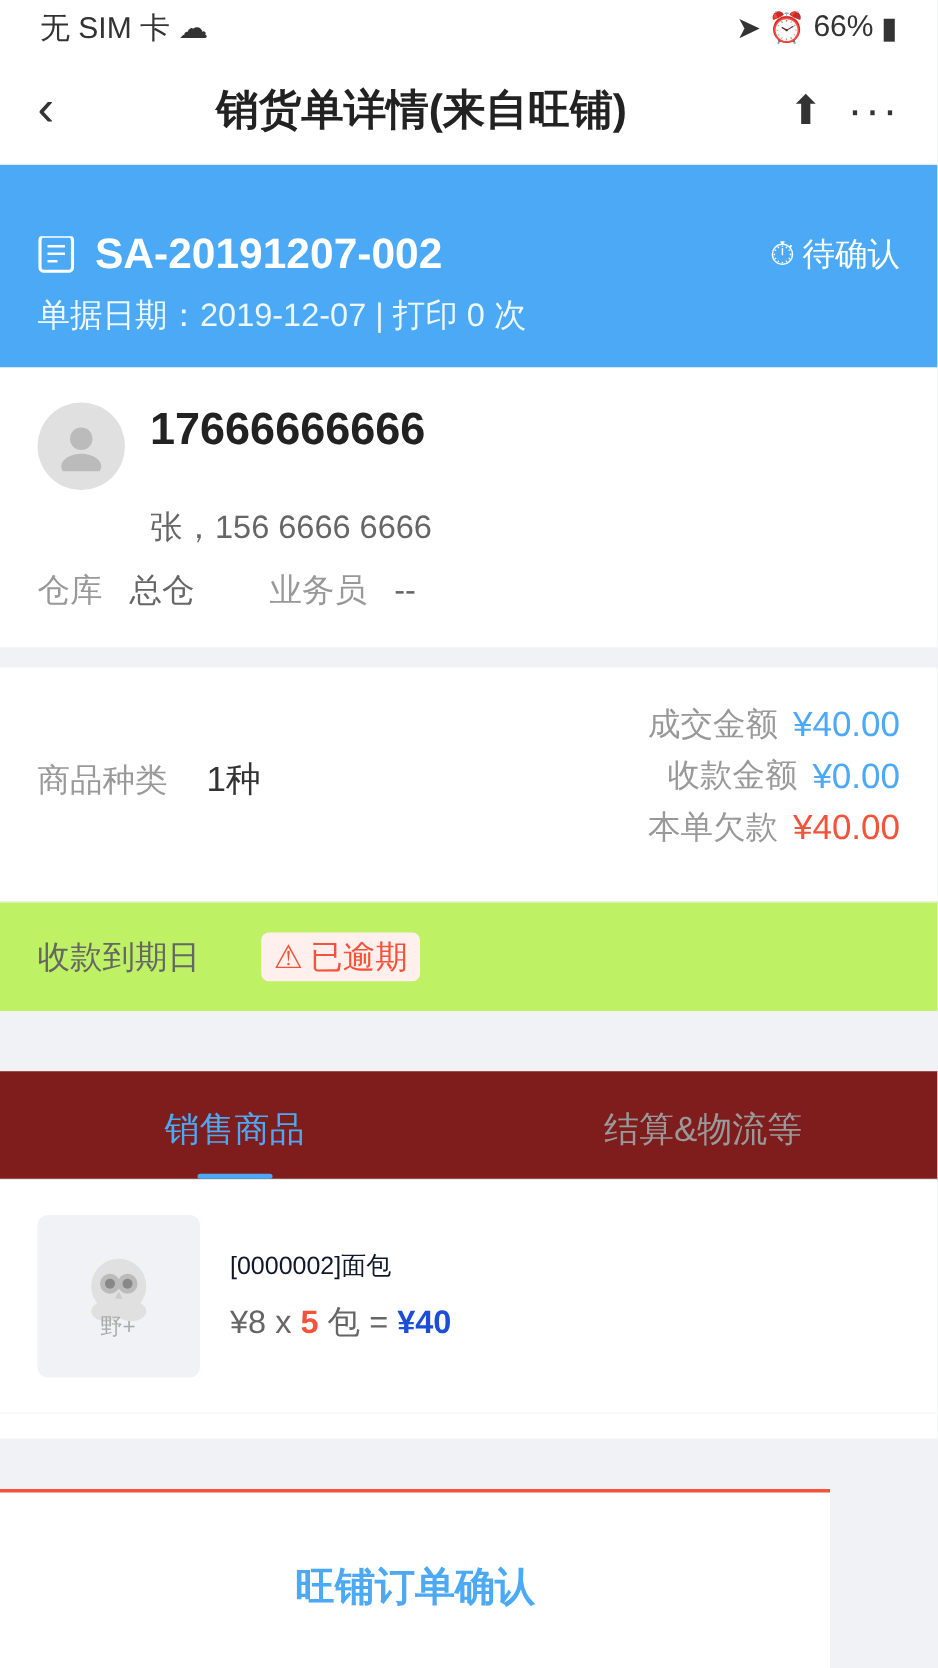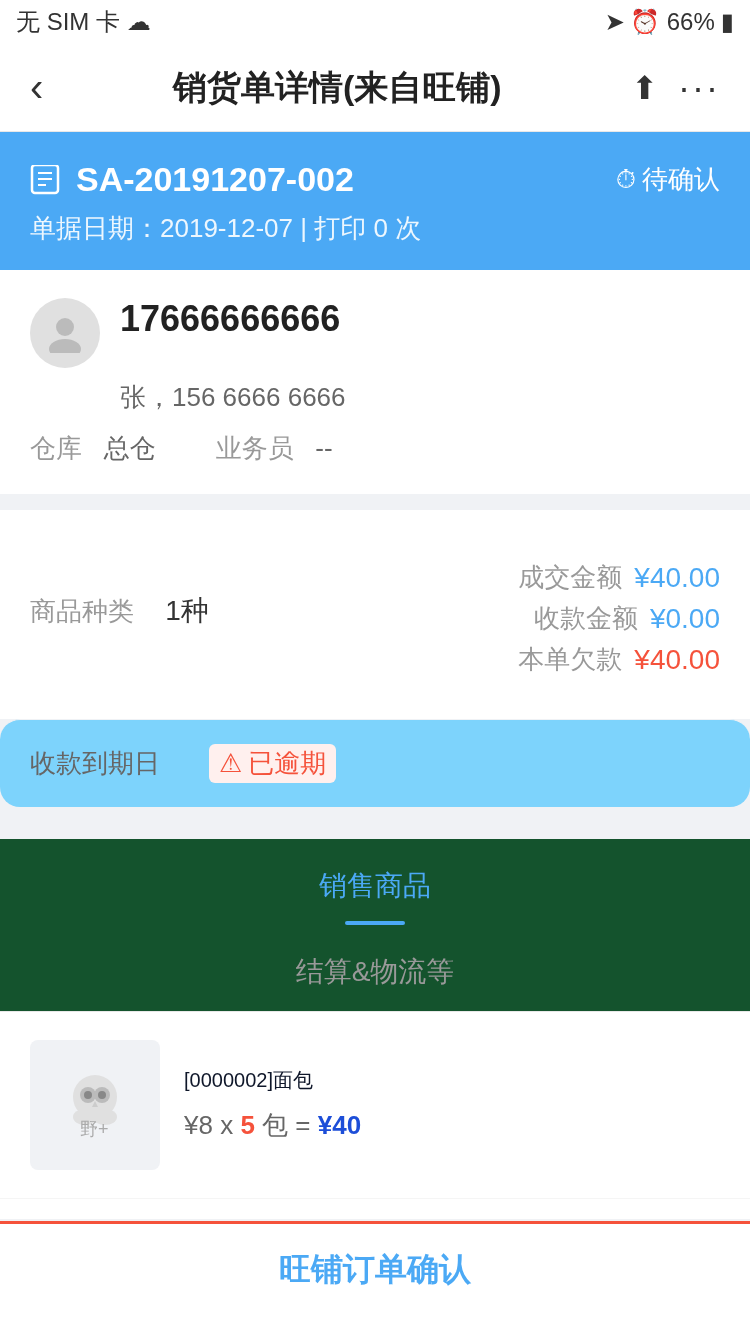--- a/index.html
+++ b/index.html
@@ -13,21 +13,21 @@
       color: #333;
     }
     
     .status-bar {
       width: 750px;
       height: 44px;
       background: #fff;
       display: flex;
       align-items: center;
       justify-content: space-between;
-      padding: 0 16px;
+      padding: 0 32px;
       font-size: 24px;
       font-weight: 500;
     }
     .status-left { display: flex; align-items: center; gap: 8px; }
     .status-center { font-size: 28px; font-weight: 600; }
     .status-right { display: flex; align-items: center; gap: 6px; font-size: 24px; }
     
     .nav-bar {
       width: 750px;
       height: 88px;
@@ -48,20 +48,21 @@
     
     .order-header {
       background: #4ba9f5;
       padding: 28px 30px 24px;
       margin-top: 0;
     }
     .order-header-top {
       display: flex;
       align-items: center;
       justify-content: space-between;
+      margin-top: 24px;
     }
     .order-id {
       font-size: 34px;
       font-weight: 700;
       color: #fff;
       display: flex;
       align-items: center;
       gap: 10px;
     }
     .order-status {
@@ -127,62 +128,59 @@
     }
     .summary-row {
       display: flex;
       align-items: center;
       justify-content: space-between;
       margin-bottom: 8px;
     }
     .summary-label { color: #999; font-size: 26px; }
     .summary-amounts {
       text-align: left;
-      margin-top: 22px;
     }
     .amount-row {
       display: flex;
       justify-content: flex-end;
       align-items: center;
       gap: 12px;
       margin-bottom: 6px;
       font-size: 26px;
       color: #999;
     }
     .amount-val { color: #4ba9f5; font-size: 28px; font-weight: 500; }
     .amount-val-red { color: #f5523b; font-size: 28px; font-weight: 500; }
     
     .due-card {
-      background: #7dd3fc;
+      background: #bef264;
       padding: 24px 30px;
       display: flex;
       align-items: center;
       gap: 10px;
       font-size: 26px;
       color: #666;
       border-top: 1px solid #f0f2f5;
-      border-radius: 20px;
     }
     .overdue-badge {
       display: inline-flex;
       align-items: center;
       gap: 6px;
       color: #f5523b;
       font-size: 26px;
       background: #fff0ee;
       border-radius: 6px;
       padding: 2px 10px;
     }
     
     .tabs {
-      background: #14532d;
+      background: #7f1d1d;
       display: flex;
       border-bottom: 1px solid #e8e8e8;
-      margin-top: 16px;
-      flex-direction: column;
+      margin-top: 32px;
     }
     .tab {
       flex: 1;
       text-align: center;
       padding: 28px 0 20px;
       font-size: 28px;
       color: #999;
       position: relative;
       cursor: pointer;
     }
@@ -234,23 +232,23 @@
     }
     .price-highlight { color: #1d4ed8; font-weight: 600; }
     .price-qty { color: #f5523b; font-weight: 600; }
     
     .bottom-spacer { height: 120px; background: #f0f2f5; }
     
     .bottom-bar {
       position: fixed;
       bottom: 0;
       left: 0;
-      width: 750px;
-      background: #fff;
-      padding: 2px 30px 20px;
+      width: 664px;
+      background: #fff;
+      padding: 32px 30px 20px;
       border-top: 3px solid #f5523b;
     }
     .confirm-btn {
       width: 100%;
       height: 88px;
       background: #fff;
       border: none;
       font-size: 32px;
       color: #4ba9f5;
       font-weight: 600;

